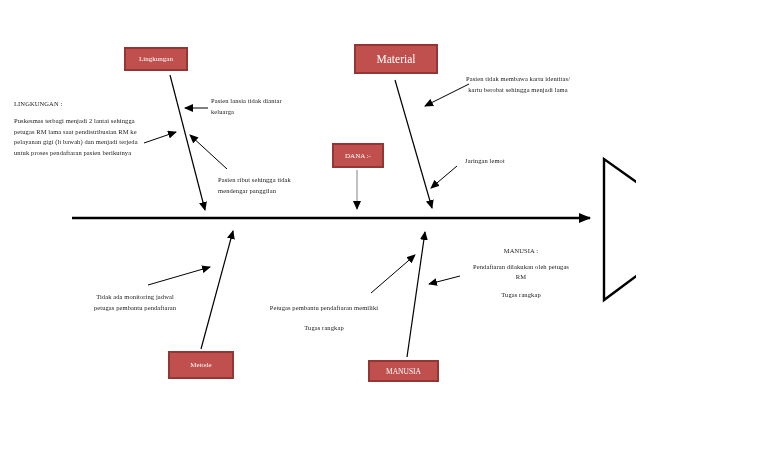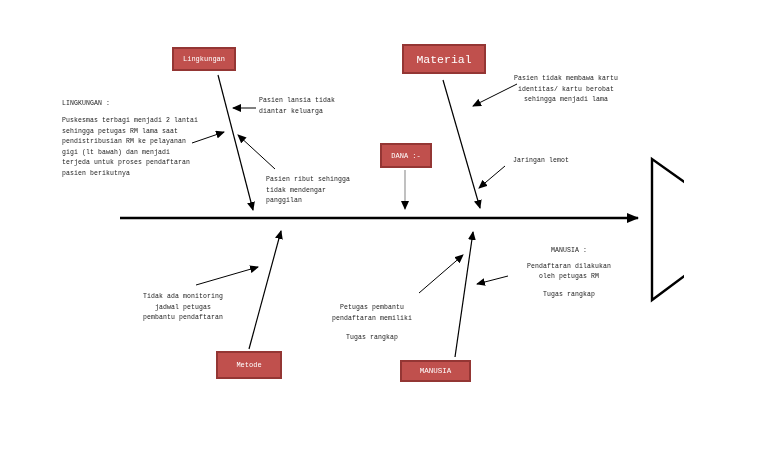--- a/index.html
+++ b/index.html
@@ -1,32 +1,32 @@
 <!DOCTYPE html>
 <html><head>
 <meta charset="utf-8">
 <style>
   html,body { margin:0; padding:0; background:#fff; }
   .canvas {
     position:relative; width:636px; height:466px; background:#ffffff;
-    font-family:Liberation Mono, monospace; overflow:hidden; color:#1a1a1a;margin-left:48px;
+    font-family:Liberation Serif, serif; overflow:hidden; color:#1a1a1a;
   }
   svg.lines { position:absolute; left:0; top:0; width:768px; height:466px; }
   .lbl { position:absolute; font-size:6.5px; line-height:1.62; letter-spacing:0.1px; }
   .center { text-align:center; }
   .box {
     position:absolute; background:#c0504d; border:2px solid #943634; color:#ffffff;
     display:flex; align-items:center; justify-content:center; box-sizing:border-box;
     text-align:center;
   }
   #box-lingkungan { left:124px; top:47px;  width:64px; height:24px; font-size:7px; }
   #box-material   { left:354px; top:44px;  width:84px; height:30px; font-size:11.5px; }
   #box-dana       { left:332px; top:143px; width:52px; height:25px; font-size:7px; }
   #box-metode     { left:168px; top:351px; width:66px; height:28px; font-size:7px; }
-  #box-manusia    { left:352px; top:360px; width:71px; height:22px; font-size:7.5px; }
+  #box-manusia    { left:368px; top:360px; width:71px; height:22px; font-size:7.5px; }
 
   #lingkungan-heading { left:14px;  top:99px; }
   #lingkungan-para    { left:14px;  top:116px; width:138px; }
   #pasien-lansia      { left:211px; top:96px;  width:92px; }
   #pasien-ribut       { left:218px; top:175px; width:96px; }
   #pasien-kartu       { left:462px; top:74px;  width:112px; }
   #jaringan-lemot     { left:465px; top:156px; }
   #manusia-block      { left:470px; top:246px; width:102px; }
   #manusia-block .l2  { margin-top:5px; }
   #manusia-block .l3  { margin-top:7px; }

